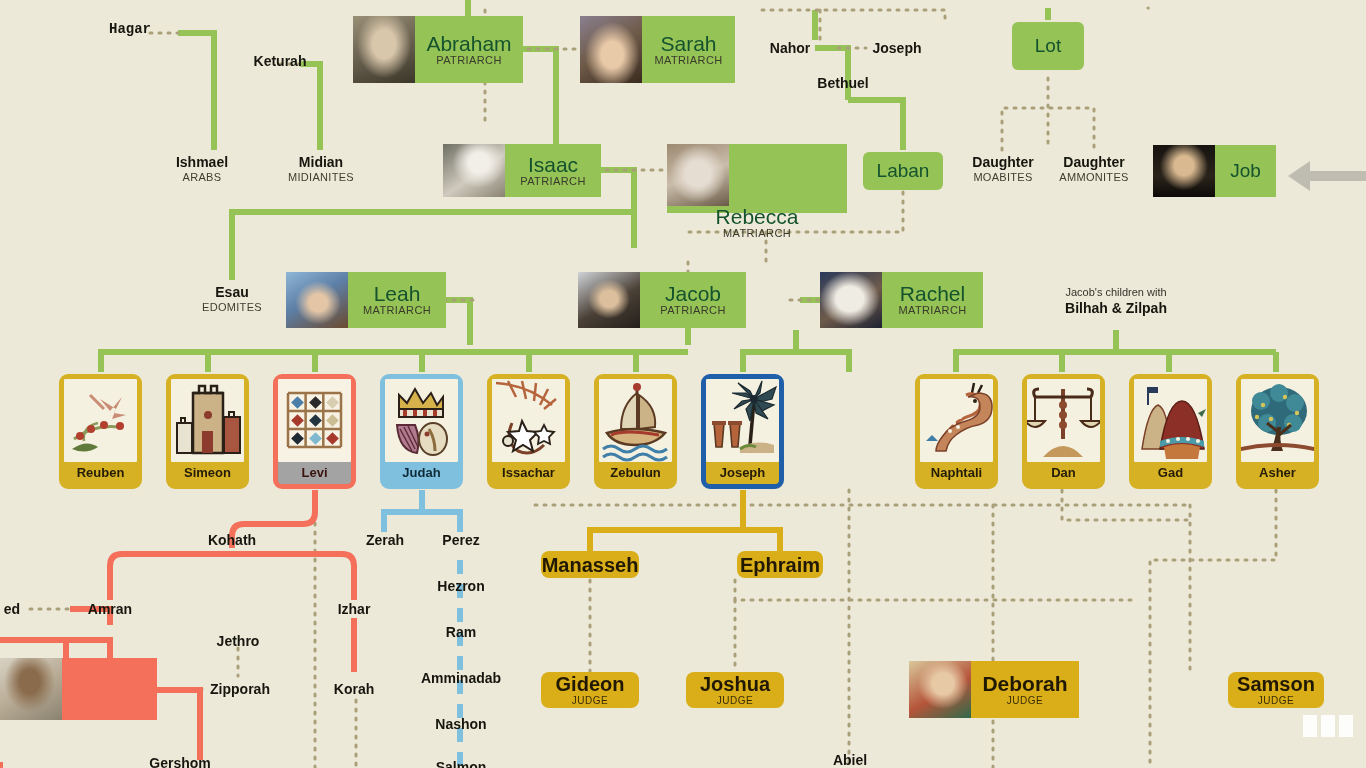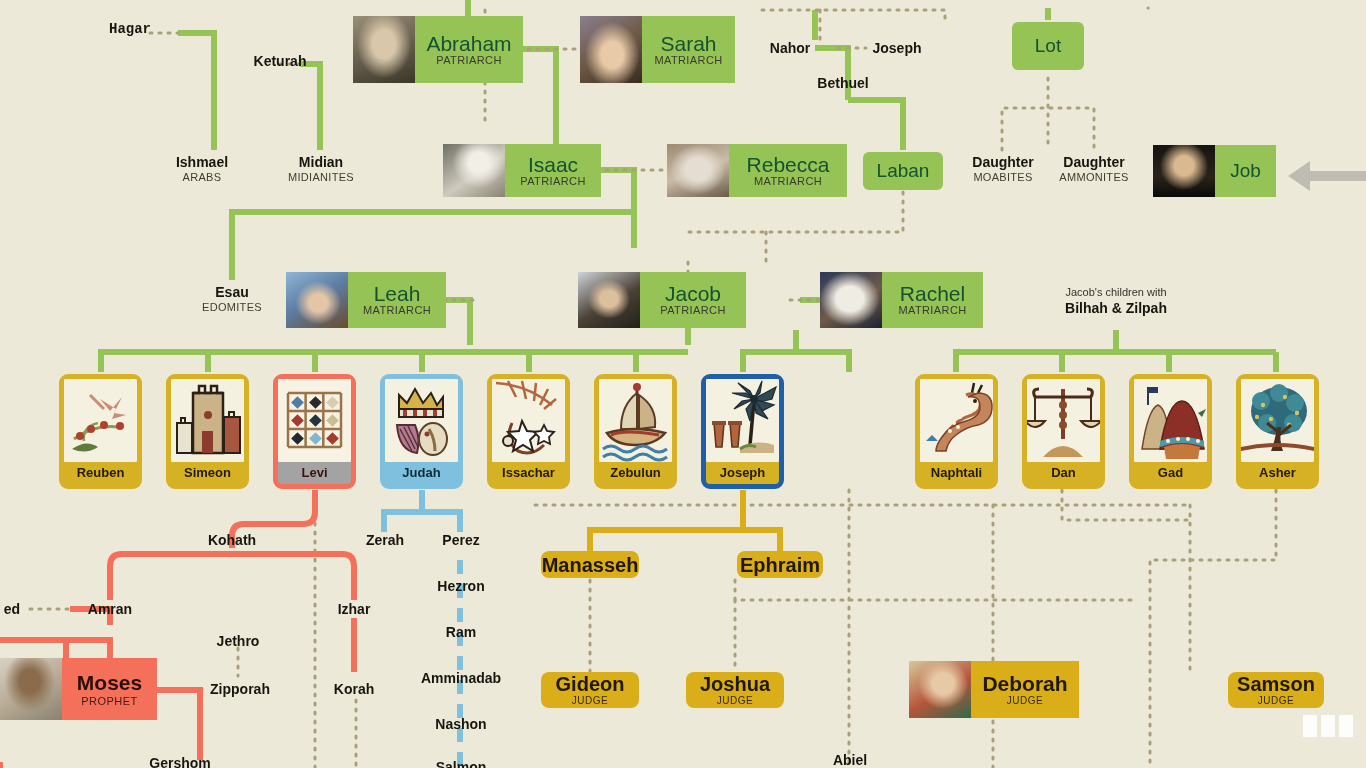--- a/index.html
+++ b/index.html
@@ -269,21 +269,21 @@
   </div>
 
   <div class="node green" style="left:443px;top:144px;width:158px;height:53px;">
     <div class="portrait p-isaac"></div>
     <div class="body">
       <div class="nm">Isaac</div>
       <div class="rl">PATRIARCH</div>
     </div>
   </div>
 
-  <div class="node green" style="left:667px;top:144px;width:180px;height:53px;">
+  <div class="node green" style="left:667px;top:144px;width:180px;height:69px;flex-direction:column;">
     <div class="portrait p-rebecca"></div>
     <div class="body">
       <div class="nm">Rebecca</div>
       <div class="rl">MATRIARCH</div>
     </div>
   </div>
 
   <div class="node green small" style="left:863px;top:152px;width:80px;height:38px;border-radius:6px;">
     <div class="body">
         <div class="nm">Laban</div>
@@ -617,24 +617,20 @@
   </div>
   <div class="plain" style="left:325px;top:682px;width:58px;">
     <div class="nm">Korah</div>
   </div>
   <div class="plain" style="left:140px;top:756px;width:80px;">
     <div class="nm">Gershom</div>
   </div>
 
   <div class="rbox" style="left:0px;top:658px;width:157px;height:62px;">
     <div class="portrait p-moses"></div>
-    <div class="body">
-      <div class="nm">Moses</div>
-      <div class="rl">PROPHET</div>
-    </div>
   </div>
 
   <div class="plain" style="left:356px;top:533px;width:58px;">
     <div class="nm">Zerah</div>
   </div>
   <div class="plain" style="left:432px;top:533px;width:58px;">
     <div class="nm">Perez</div>
   </div>
   <div class="plain" style="left:428px;top:579px;width:66px;">
     <div class="nm">Hezron</div>

